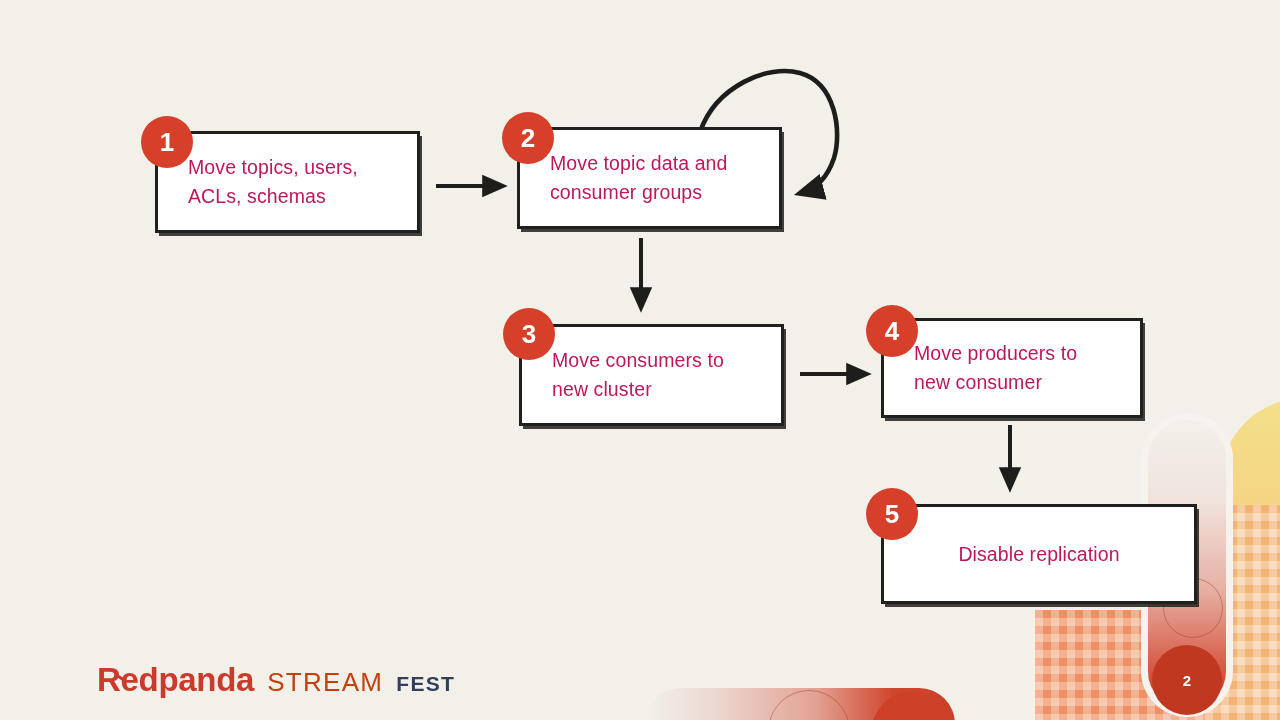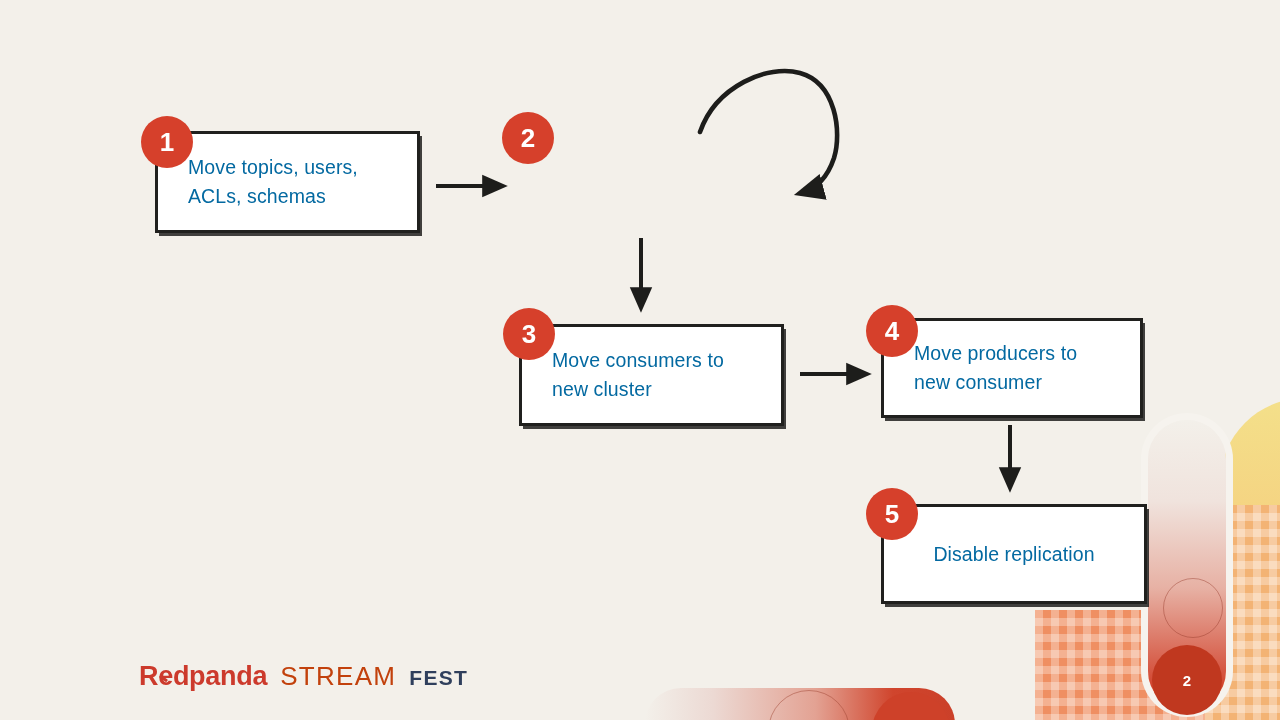--- a/index.html
+++ b/index.html
@@ -137,21 +137,21 @@
     background: #ffffff;
     border: 3px solid #20201e;
     box-sizing: border-box;
     box-shadow: 3px 4px 0 -1px rgba(32,32,30,0.85);
     display: flex;
     align-items: center;
   }
   .node-label {
     font-size: 19.5px;
     line-height: 1.48;
-    color: #0369a1;
+    color: #be185d;
     padding: 0 0 0 30px;
     letter-spacing: 0.1px;
     white-space: pre-line;
   }
   .node-label.center {
     width: 100%;
     text-align: center;
     padding: 0 10px;
   }
   .badge {
@@ -172,21 +172,21 @@
 
   
   #node-1 { left: 155px; top: 131px; width: 265px; height: 102px; }
   #badge-1 { left: 141px; top: 116px; }
   #node-2 { left: 517px; top: 127px; width: 265px; height: 102px; }
   #badge-2 { left: 502px; top: 112px; }
   #node-3 { left: 519px; top: 324px; width: 265px; height: 102px; }
   #badge-3 { left: 503px; top: 308px; }
   #node-4 { left: 881px; top: 318px; width: 262px; height: 100px; }
   #badge-4 { left: 866px; top: 305px; }
-  #node-5 { left: 881px; top: 504px; width: 266px; height: 100px; }
+  #node-5 { left: 881px; top: 504px; width: 316px; height: 100px; }
   #badge-5 { left: 866px; top: 488px; }
 
   .arrow-svg {
     position: absolute;
     left: 0;
     top: 0;
     width: 1280px;
     height: 720px;
     overflow: visible;
     pointer-events: none;
@@ -196,26 +196,25 @@
   .footer-logo {
     position: absolute;
     left: 97px;
     top: 661px;
     display: flex;
     align-items: baseline;
     gap: 13px;
     z-index: 4;
   }
   .logo-redpanda {
-    font-size: 27px;
+    font-size: 33px;
     font-weight: bold;
     color: #cc3a2c;
     letter-spacing: -0.3px;
     position: relative;
-    margin-left: 42px;
   }
   .logo-panda-mark {
     position: absolute;
     left: 20px;
     top: 16px;
     width: 9px;
     height: 3px;
     background: #cc3a2c;
     transform: rotate(35deg);
     border-radius: 1px;
@@ -272,20 +271,24 @@
 
       <path d="M 700,132 C 716,86 768,64 800,73 C 836,83 842,132 834,158 C 826,182 812,190 801,193" fill="none" stroke="#1d1d1b" stroke-width="4.6" stroke-linecap="round" marker-end="url(#head2)"></path>
     </svg>
 
     <div class="node" id="node-1">
       <div class="node-label">Move topics, users,
 ACLs, schemas</div>
     </div>
     <div class="badge" id="badge-1">1</div>
 
+    <div class="node" id="node-2">
+      <div class="node-label">Move topic data and
+consumer groups</div>
+    </div>
     <div class="badge" id="badge-2">2</div>
 
     <div class="node" id="node-3">
       <div class="node-label">Move consumers to
 new cluster</div>
     </div>
     <div class="badge" id="badge-3">3</div>
 
     <div class="node" id="node-4">
       <div class="node-label">Move producers to

